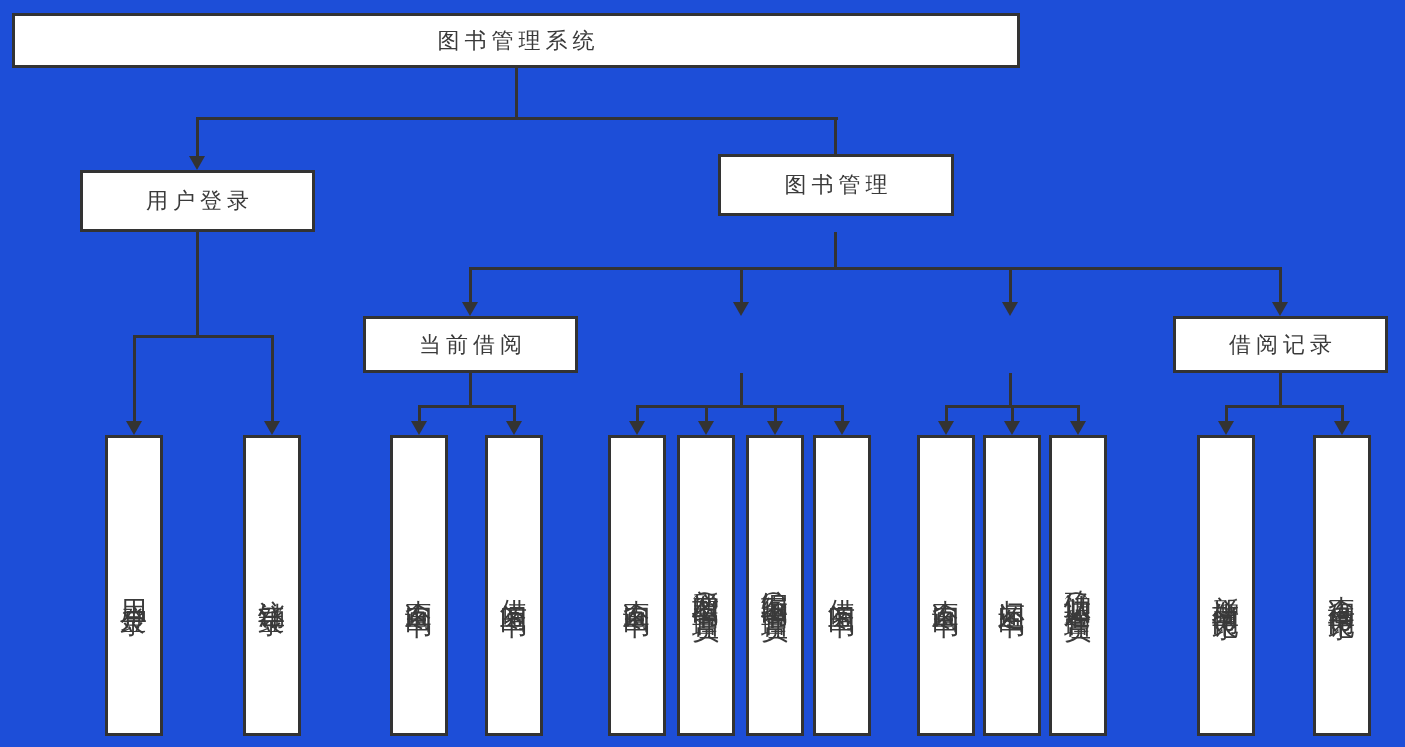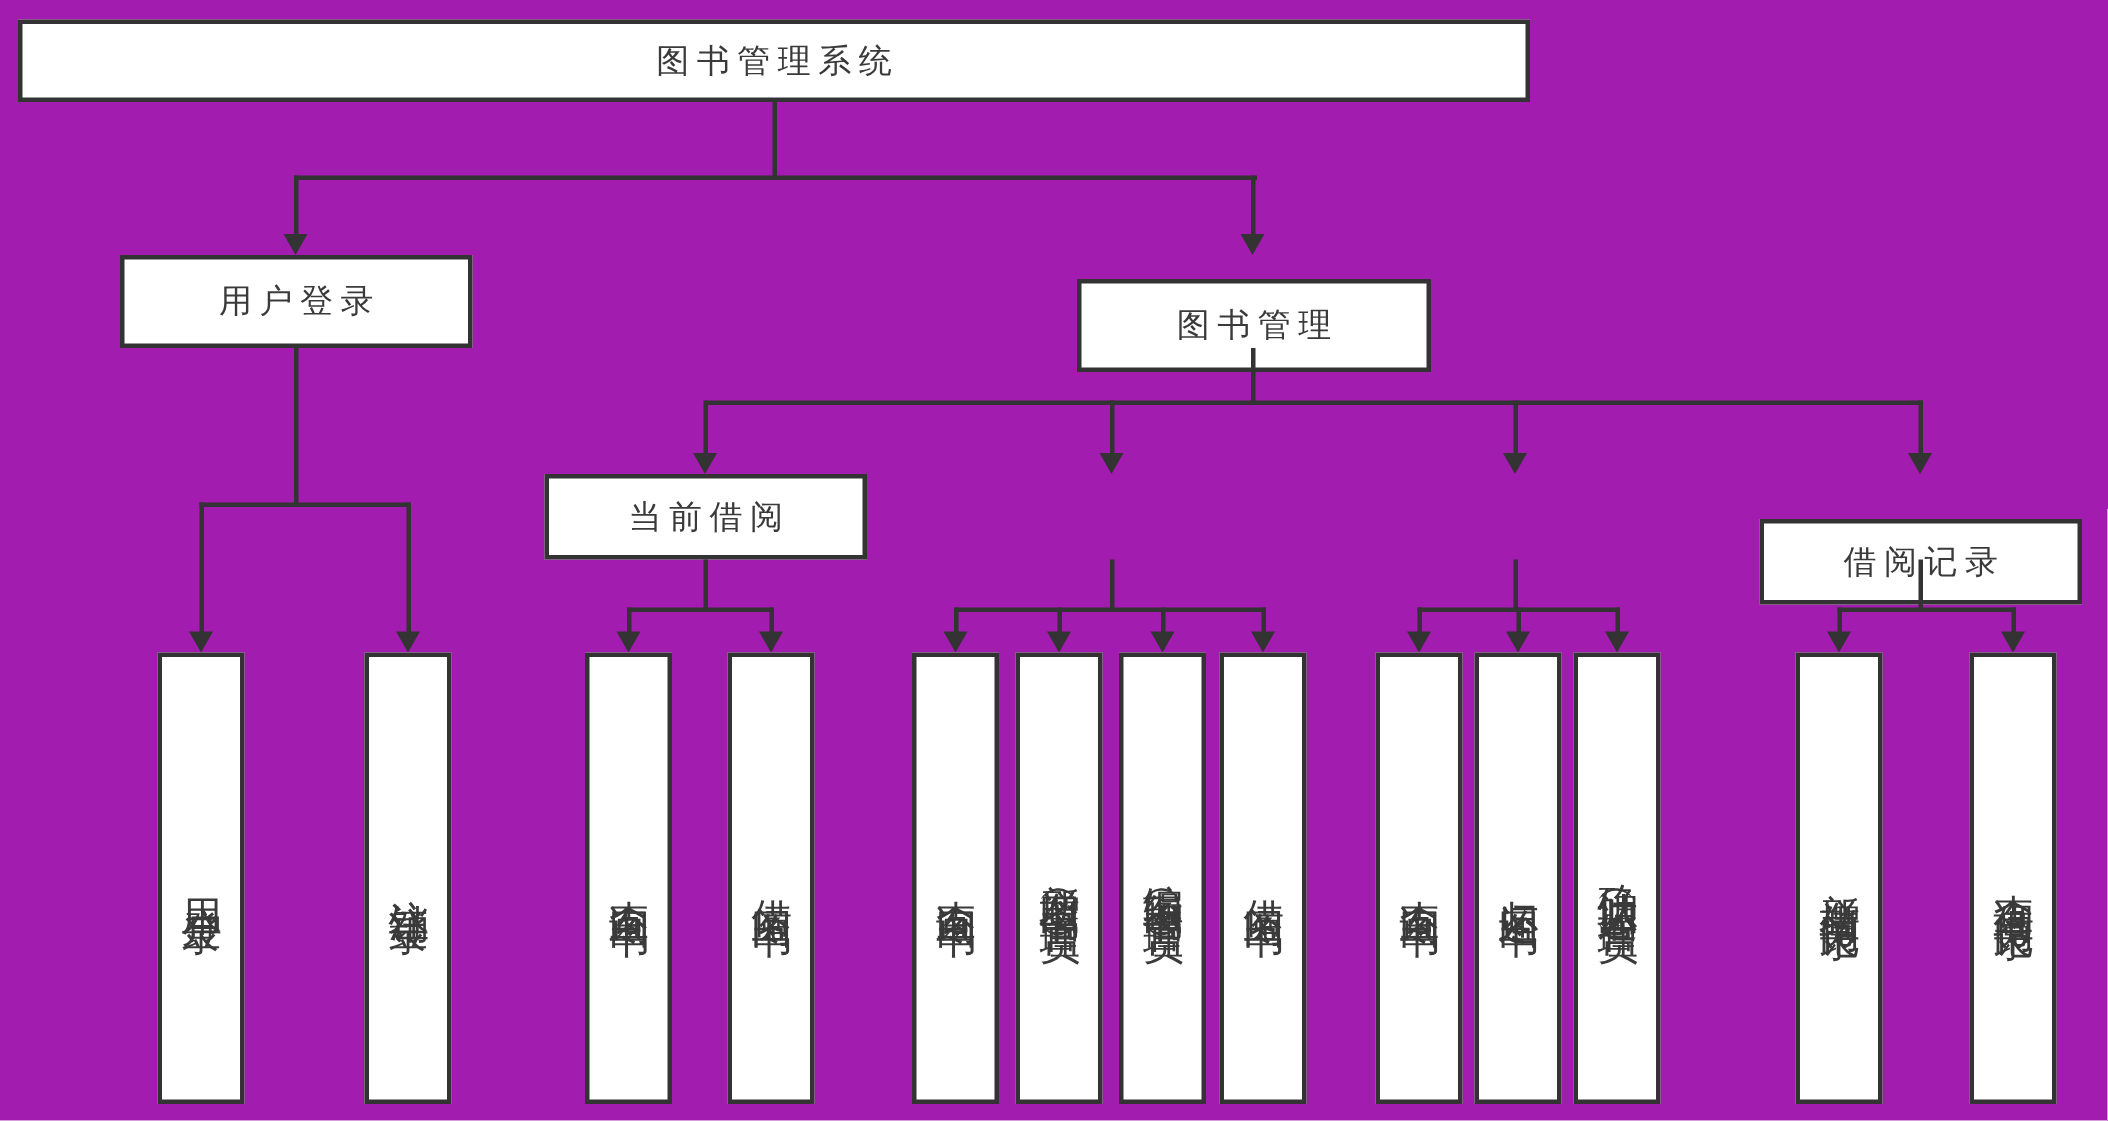--- a/index.html
+++ b/index.html
@@ -1,17 +1,17 @@
 <!DOCTYPE html>
 <html><head>
 <meta charset="utf-8">
 <style>
   html,body{margin:0;padding:0;background:#ffffff;}
   #canvas{
-    position:relative;width:1405px;height:747px;background:#a21caf;overflow:hidden;
+    position:relative;width:1405px;height:747px;background:#1d4ed8;overflow:hidden;
     font-family:"DejaVu Sans",sans-serif;color:#333333;
   }
   .box{
     position:absolute;box-sizing:border-box;border:3px solid #333333;background:#ffffff;
     display:flex;align-items:center;justify-content:center;
   }
   .hlabel{font-size:22px;letter-spacing:5px;text-indent:5px;white-space:nowrap;color:#3a3a3a;}
   .leafbox{top:435px;width:58px;height:301px;border-width:3px;}
   .vlabel{
     writing-mode:vertical-rl;text-orientation:mixed;line-height:1;
@@ -42,21 +42,21 @@
   <div class="hline" style="left:196px;top:117px;width:642px;"></div>
 
   <div class="vline" style="left:196px;top:117px;height:40px;"></div>
   <div class="arrowhead" style="left:189px;top:156px;"></div>
   <div class="vline" style="left:834px;top:117px;height:40px;"></div>
   <div class="arrowhead" style="left:827px;top:156px;"></div>
 
   <div class="box" style="left:80px;top:170px;width:235px;height:62px;">
     <span class="hlabel">用户登录</span>
   </div>
-  <div class="box" style="left:718px;top:186px;width:236px;height:62px;">
+  <div class="box" style="left:718px;top:154px;width:236px;height:62px;">
     <span class="hlabel">图书管理</span>
   </div>
 
   <div class="vline" style="left:196px;top:232px;height:104px;"></div>
   <div class="hline" style="left:133px;top:335px;width:141px;"></div>
   <div class="vline" style="left:133px;top:335px;height:87px;"></div>
   <div class="arrowhead" style="left:126px;top:421px;"></div>
   <div class="vline" style="left:271px;top:335px;height:87px;"></div>
   <div class="arrowhead" style="left:264px;top:421px;"></div>
 
@@ -68,21 +68,21 @@
   <div class="vline" style="left:740px;top:267px;height:35px;"></div>
   <div class="arrowhead" style="left:733px;top:302px;"></div>
   <div class="vline" style="left:1009px;top:267px;height:35px;"></div>
   <div class="arrowhead" style="left:1002px;top:302px;"></div>
   <div class="vline" style="left:1279px;top:267px;height:35px;"></div>
   <div class="arrowhead" style="left:1272px;top:302px;"></div>
 
   <div class="box" style="left:363px;top:316px;width:215px;height:57px;">
     <span class="hlabel">当前借阅</span>
   </div>
-  <div class="box" style="left:1173px;top:316px;width:215px;height:57px;margin-top:30px;">
+  <div class="box" style="left:1173px;top:316px;width:215px;height:57px;">
     <span class="hlabel">借阅记录</span>
   </div>
 
   <div class="vline" style="left:469px;top:373px;height:33px;"></div>
   <div class="vline" style="left:740px;top:373px;height:33px;"></div>
   <div class="vline" style="left:1009px;top:373px;height:33px;"></div>
   <div class="vline" style="left:1279px;top:373px;height:33px;"></div>
 
   <div class="hline" style="left:418px;top:405px;width:98px;"></div>
   <div class="hline" style="left:636px;top:405px;width:208px;"></div>

